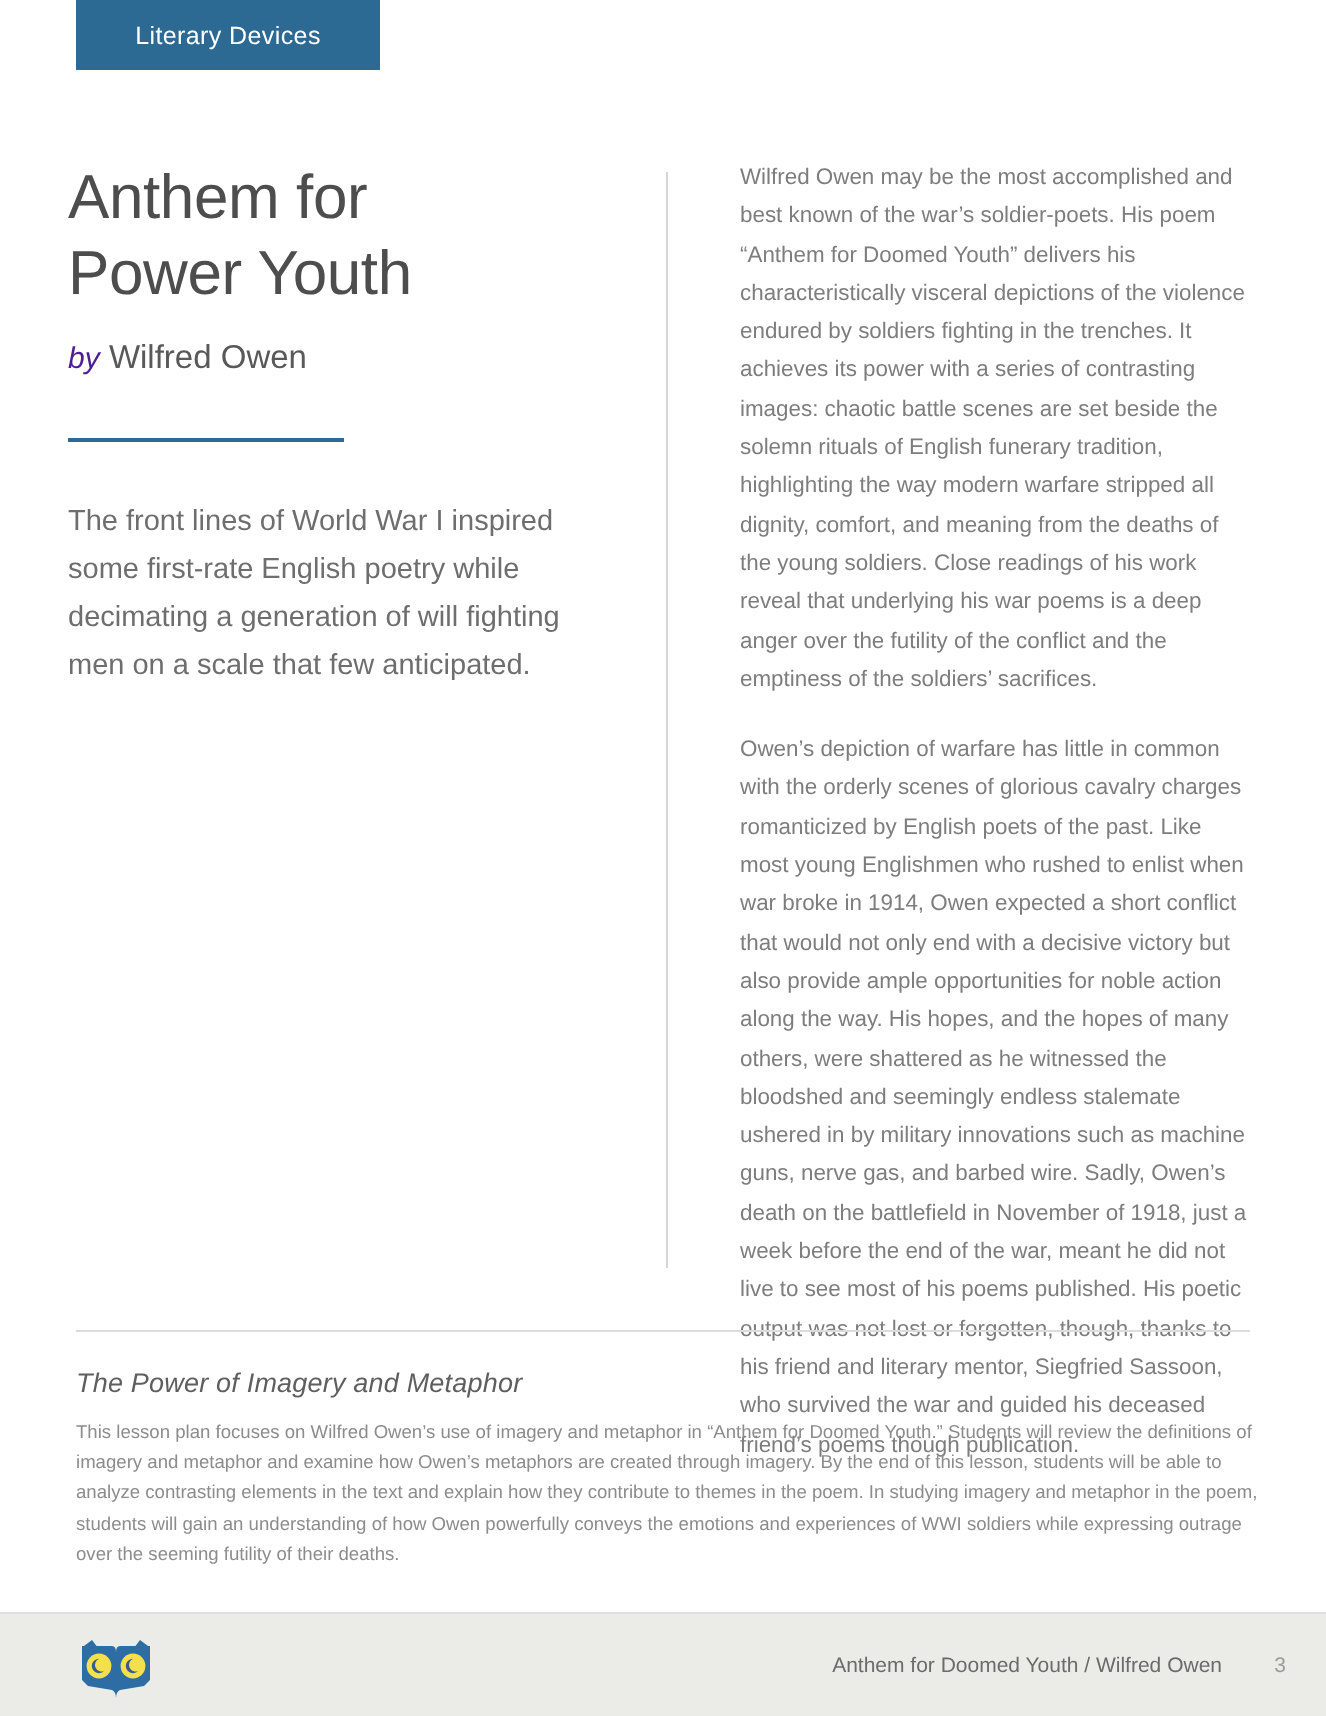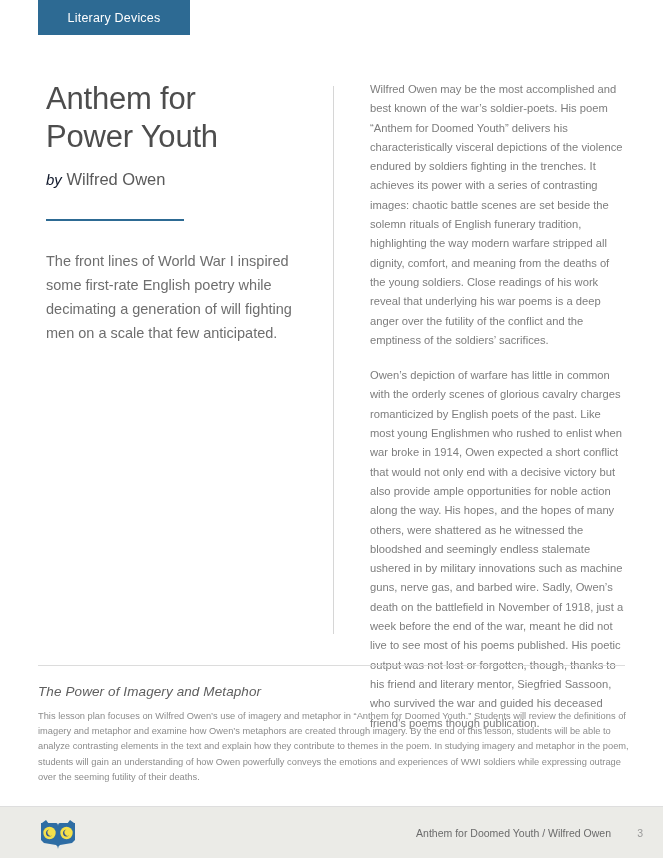--- a/index.html
+++ b/index.html
@@ -45,21 +45,21 @@
   
   .columns {
     position: absolute;
     left: 0;
     top: 80px;
     width: 663px;
   }
 
   .col-left {
     position: absolute;
-    left: 46px;
+    left: 34px;
     top: 0;
     width: 270px;
   }
 
   .divider-vert {
     position: absolute;
     left: 333px;
     top: 6px;
     width: 1px;
     height: 548px;
@@ -84,21 +84,21 @@
   }
   .byline {
     margin: 14px 0 0 0;
     font-size: 16.5px;
     color: #595959;
     font-weight: 400;
   }
   .byline .by-word {
     font-style: italic;
     font-size: 15px;
-    color: #0f172a;
+    color: #4c1d95;
   }
   .accent-rule {
     margin-top: 30px;
     width: 138px;
     height: 2px;
     background: #2d6a93;
   }
   .blurb {
     margin: 28px 0 0 0;
     font-size: 14.5px;

